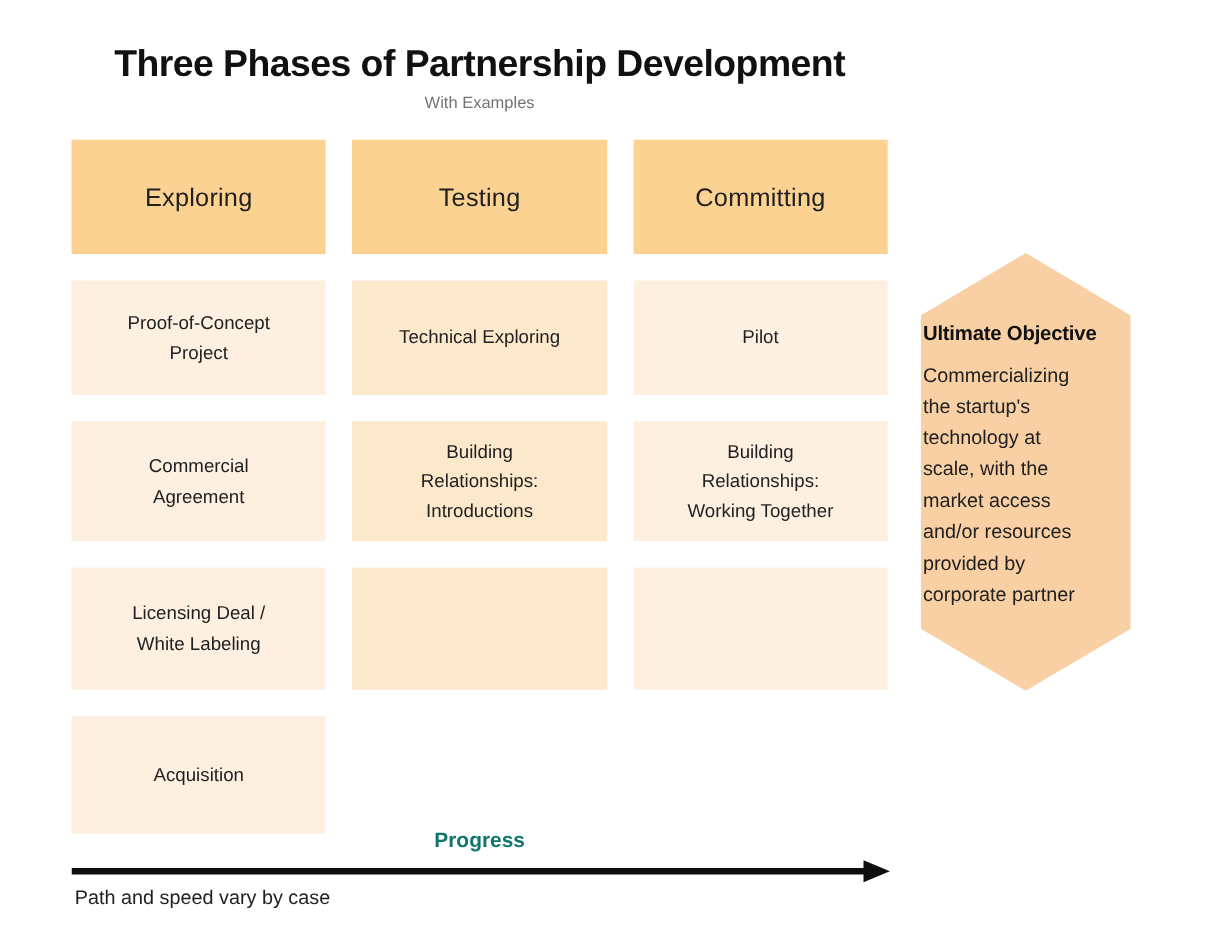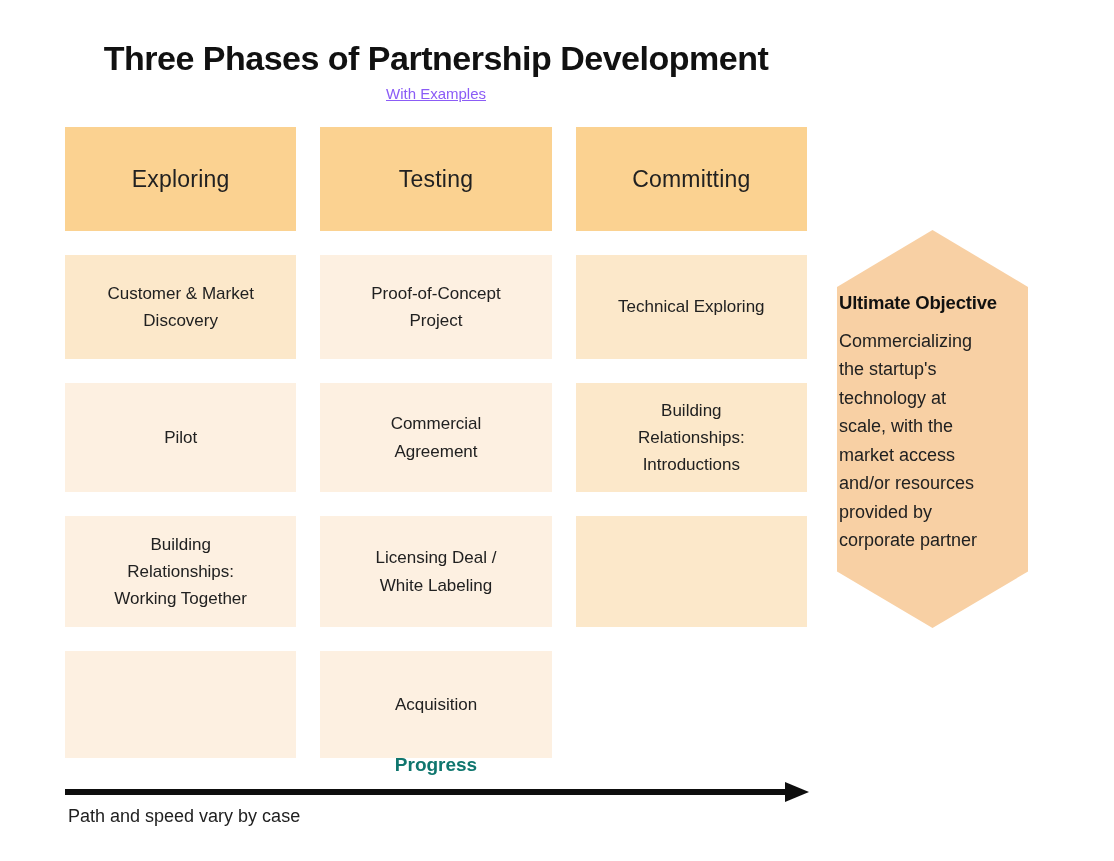--- a/index.html
+++ b/index.html
@@ -24,22 +24,21 @@
     font-size: 34px;
     line-height: 36px;
     font-weight: 700;
     letter-spacing: -0.5px;
     color: #111111;
   }
   .page-subtitle {
     margin-top: 10px;
     font-size: 15px;
     line-height: 16px;
-    color: #8b5cf6;
-    text-decoration: underline;
+    color: #737373;
   }
   .grid {
     position: absolute;
     left: 65px;
     top: 127px;
     width: 742px;
     display: grid;
     grid-template-columns: repeat(3, 1fr);
     grid-template-rows: 104px 104px 109px 111px 107px;
     column-gap: 17px;
@@ -120,22 +119,20 @@
     <h1 class="page-title">Three Phases of Partnership Development</h1>
     <div class="page-subtitle">With Examples</div>
   </div>
 
   <div class="grid">
 
     <div class="cell hdr">Exploring</div>
     <div class="cell hdr">Testing</div>
     <div class="cell hdr">Committing</div>
 
-    <div class="cell c1">Customer &amp; Market
-Discovery</div>
     <div class="cell cl">Proof-of-Concept
 Project</div>
 
     <div class="cell c1">Technical Exploring</div>
     <div class="cell cl">Pilot</div>
     <div class="cell cl">Commercial
 Agreement</div>
 
     <div class="cell c1">Building
 Relationships:

